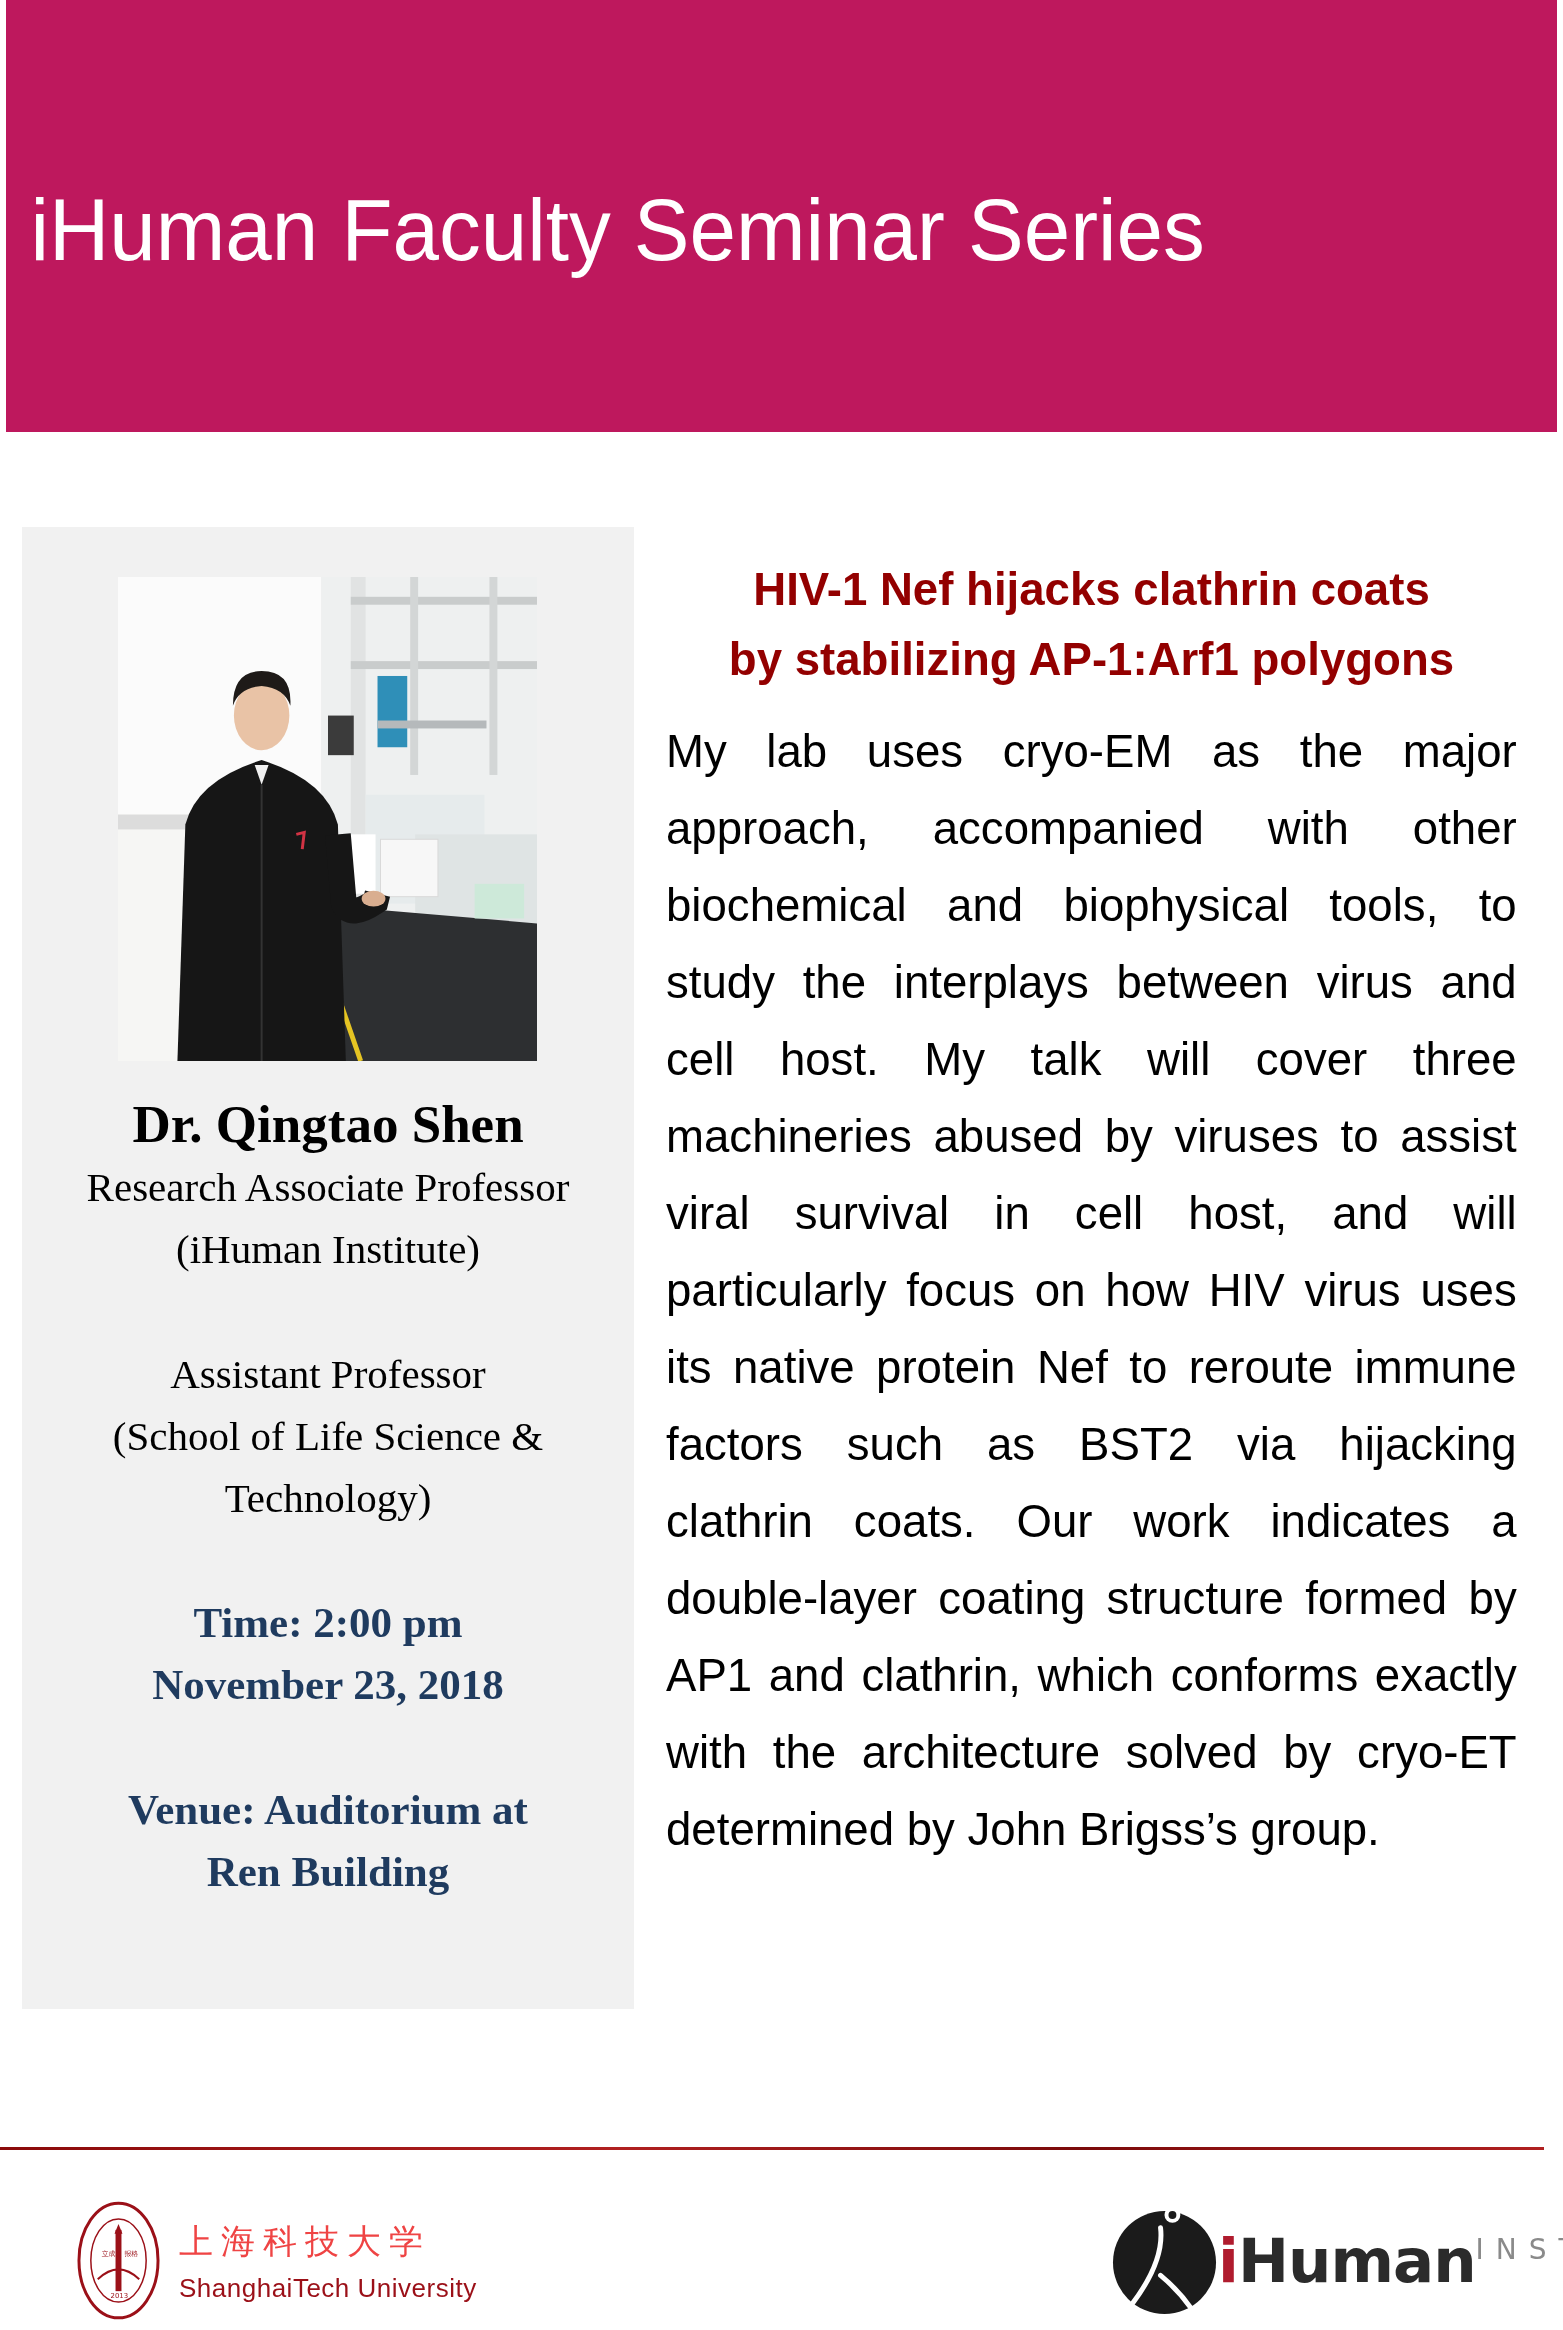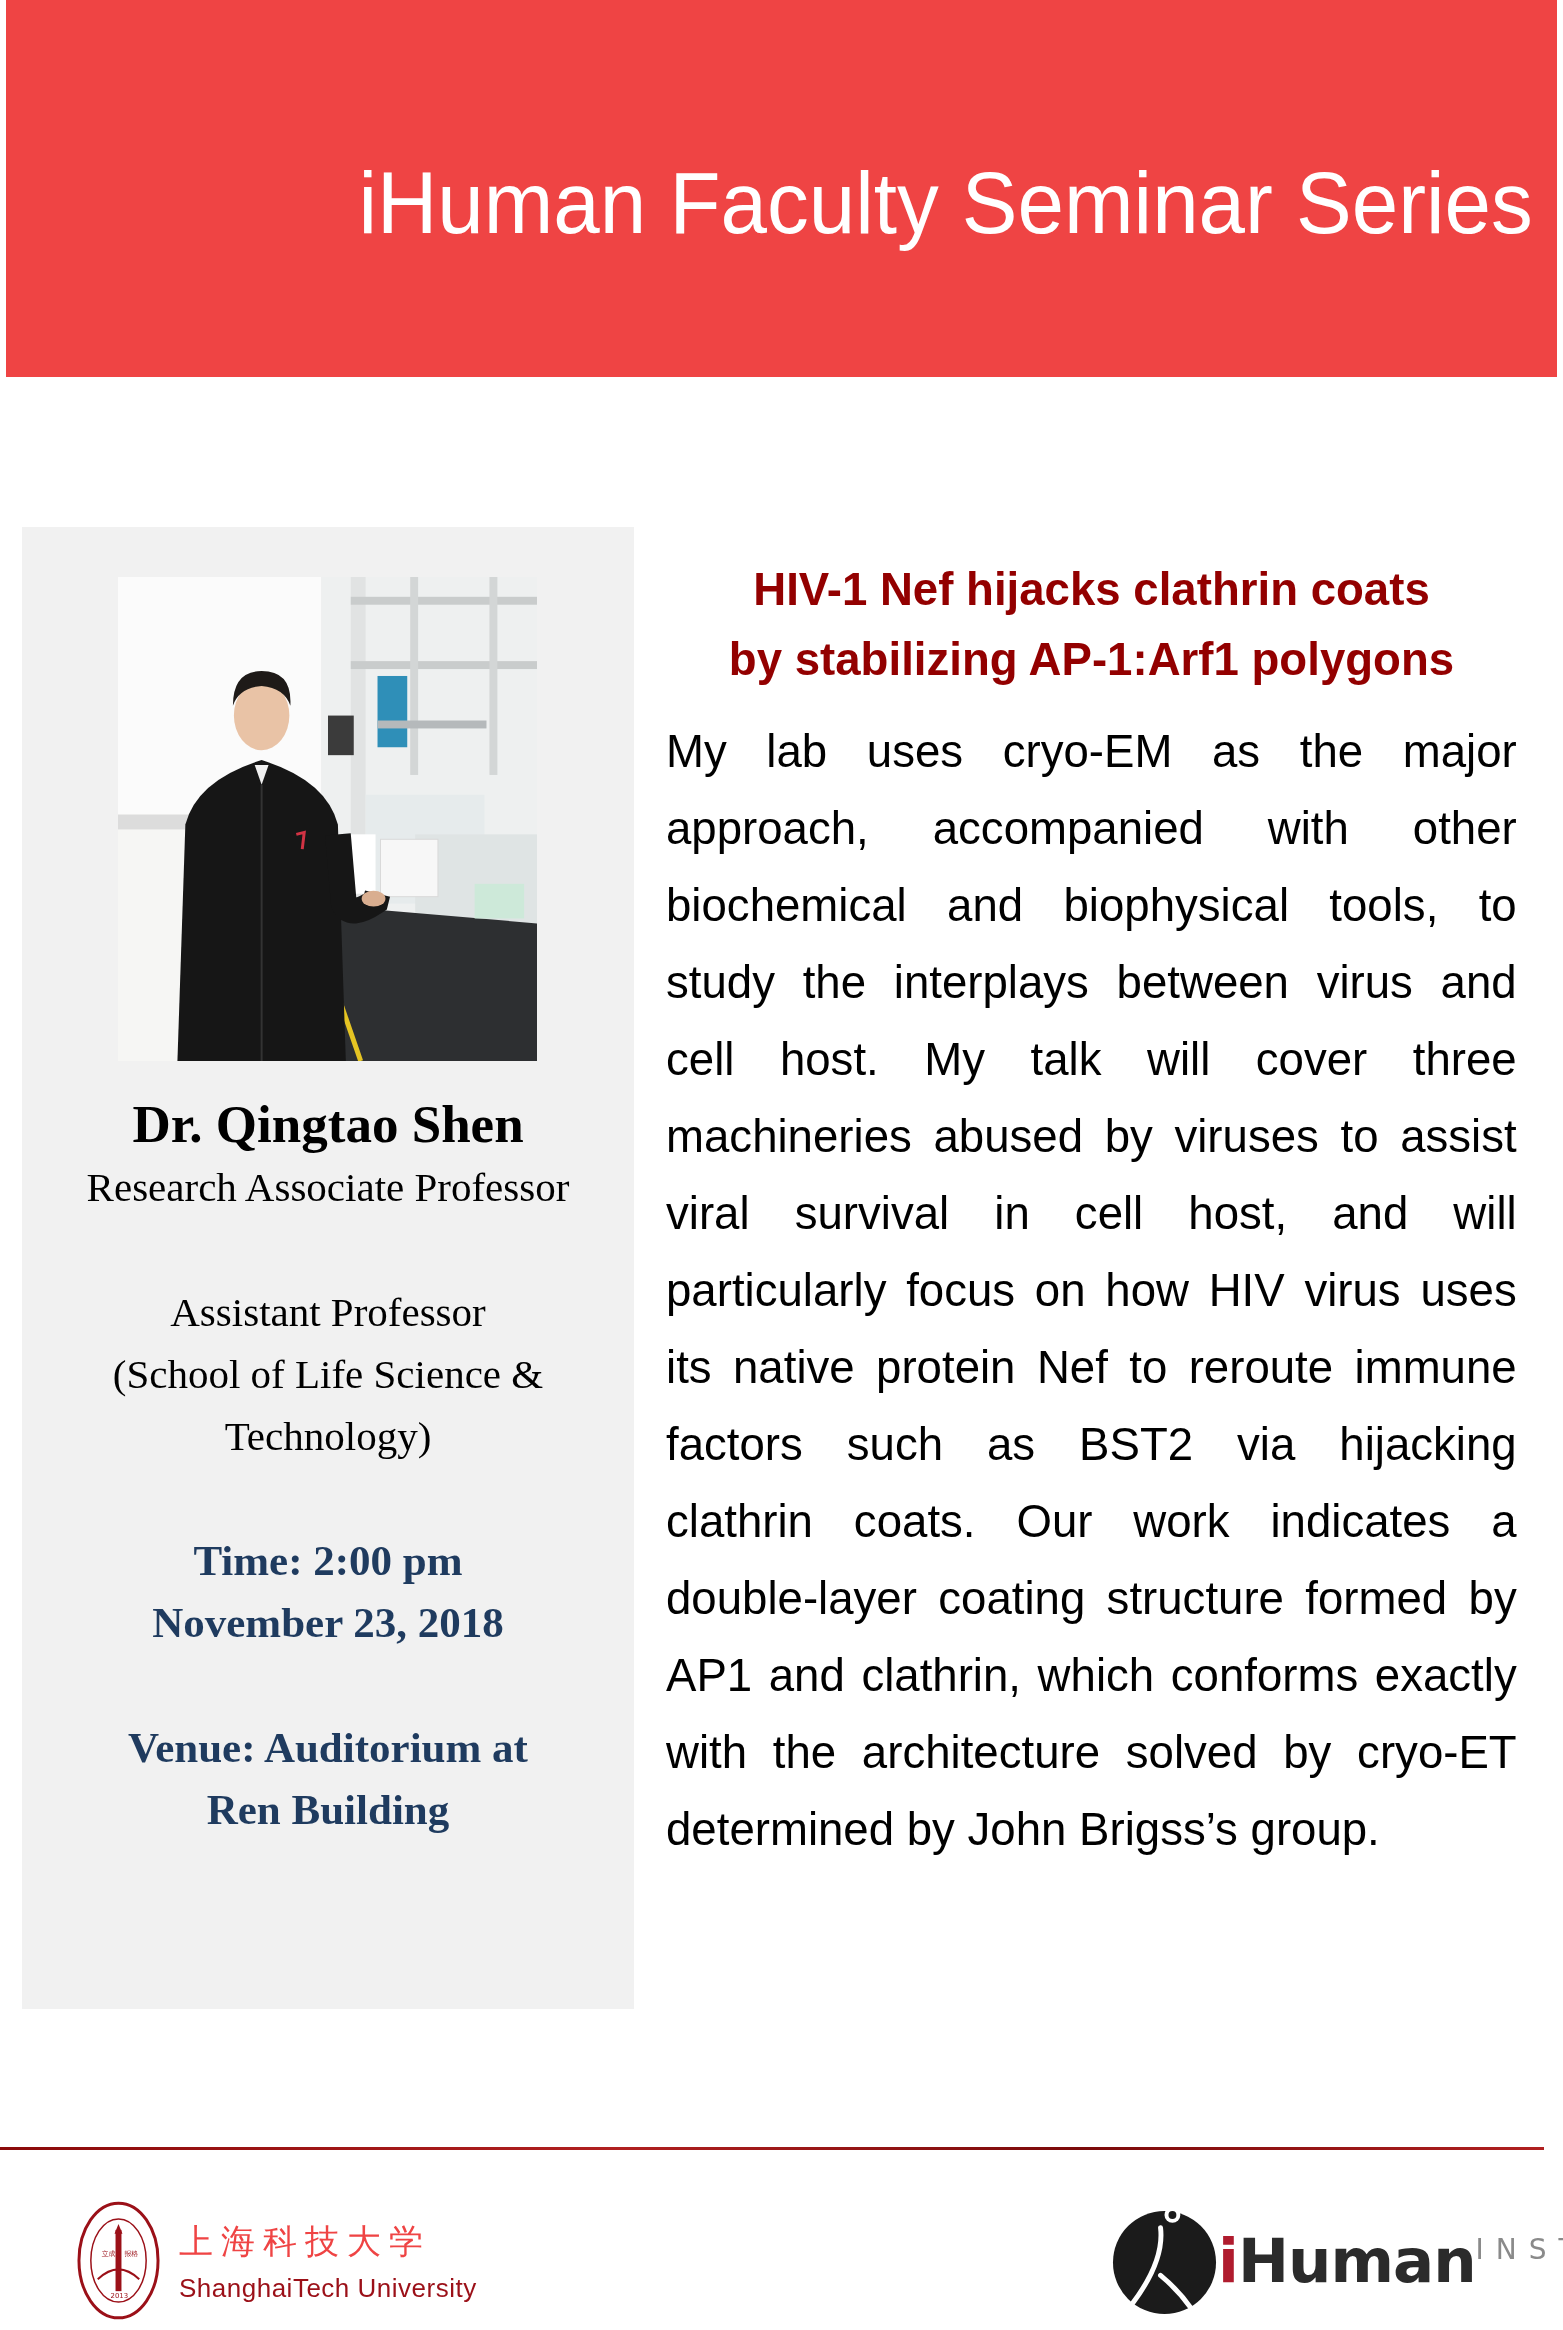--- a/index.html
+++ b/index.html
@@ -1,22 +1,22 @@
 <!DOCTYPE html>
 <html><head>
   <meta charset="utf-8">
   <style>
     * { box-sizing: border-box; margin: 0; padding: 0; }
     html, body { width: 1563px; height: 2331px; background: #ffffff; overflow: hidden; }
     body { position: relative; font-family: "Liberation Sans", sans-serif; }
 
     .banner {
-      position: absolute; left: 6px; top: 0; width: 1551px; height: 377px;
-      background: #ef4444;
-      display: flex; align-items: center; justify-content: flex-end;
+      position: absolute; left: 6px; top: 0; width: 1551px; height: 432px;
+      background: #be185d;
+      display: flex; align-items: center; justify-content: flex-start;
     }
     .banner-title {
       color: #ffffff; font-family: "Liberation Sans", sans-serif;
       font-size: 87px; font-weight: normal; letter-spacing: 0px;
       transform: scaleX(0.96); margin-top: 28px;
     }
 
     .speaker-panel {
       position: absolute; left: 22px; top: 527px; width: 612px; height: 1482px;
       background: #f1f1f1;
@@ -127,20 +127,21 @@
       <line x1="145" y1="210" x2="145" y2="489" stroke="#333" stroke-width="2"></line>
       <path d="M222 260 L228 330 Q235 345 260 328 L262 320" stroke="#161616" stroke-width="26" fill="none"></path>
       <ellipse cx="258" cy="325" rx="12" ry="8" fill="#d9ae90"></ellipse>
       <path d="M180 260 L188 258 L186 275" stroke="#d23344" stroke-width="3" fill="none"></path>
     </svg>
   </div>
 
   <div class="speaker-info">
     <div class="speaker-name">Dr. Qingtao Shen</div>
     <div class="speaker-role">Research Associate Professor</div>
+    <div class="speaker-role">(iHuman Institute)</div>
     <div class="gap-1"></div>
     <div class="speaker-role">Assistant Professor</div>
     <div class="speaker-role">(School of Life Science &amp;</div>
     <div class="speaker-role">Technology)</div>
     <div class="gap-2"></div>
     <div class="event-line">Time: 2:00 pm</div>
     <div class="event-line">November 23, 2018</div>
     <div class="gap-3"></div>
     <div class="event-line">Venue: Auditorium at</div>
     <div class="event-line">Ren Building</div>

